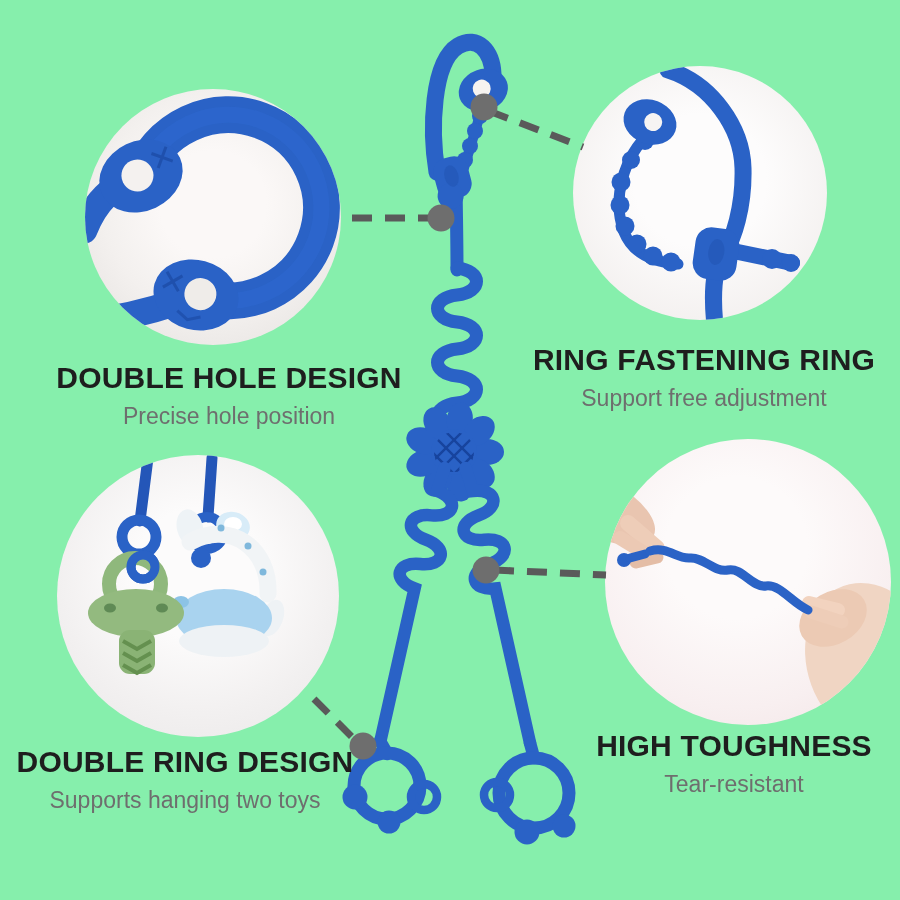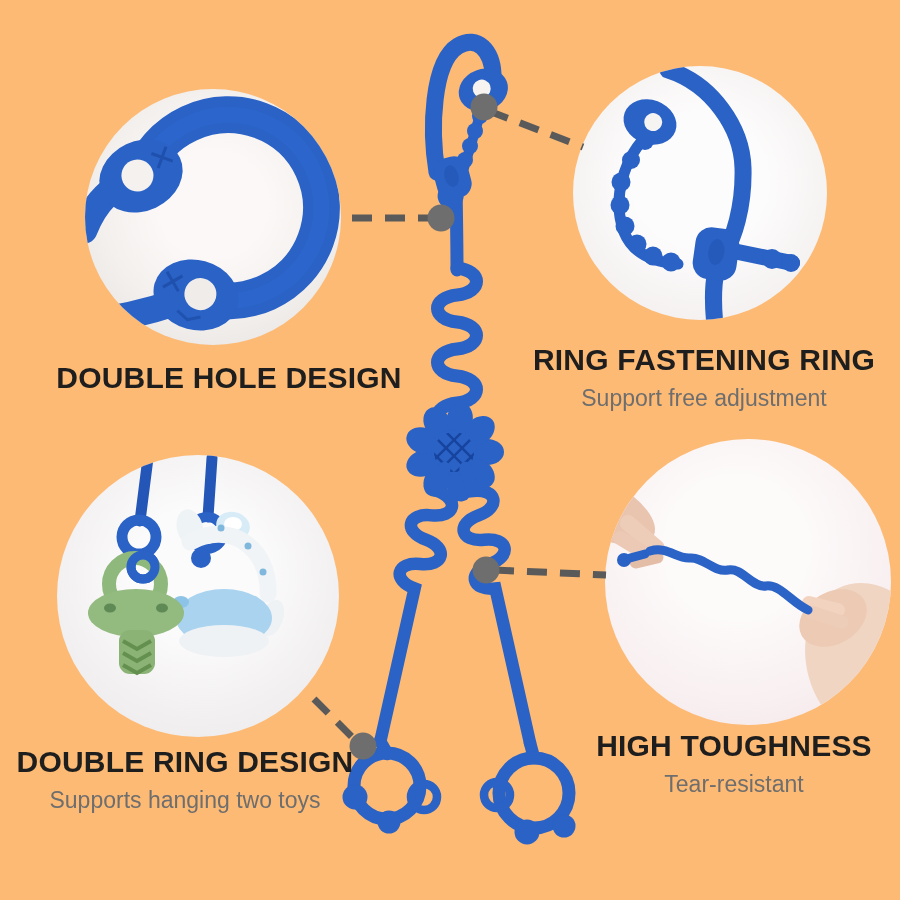--- a/index.html
+++ b/index.html
@@ -1,21 +1,21 @@
 <!DOCTYPE html>
 <html><head>
 <meta charset="utf-8">
 <style>
   html,body{margin:0;padding:0;}
   body{
     width:900px;height:900px;overflow:hidden;
     font-family:"Liberation Sans","DejaVu Sans",sans-serif;
     background:#f7f5f1;
   }
-  .canvas{position:relative;width:900px;height:900px;overflow:hidden;background:#fdba74;}
+  .canvas{position:relative;width:900px;height:900px;overflow:hidden;background:#86efac;}
 
   
   .inset{position:absolute;border-radius:50%;overflow:hidden;}
   .inset svg{position:absolute;left:0;top:0;width:100%;height:100%;}
   #inset-tl{left:85px;top:89px;width:256px;height:256px;
     background:radial-gradient(circle at 50% 45%, #fbf8f7 28%, #f3f0ee 58%, #e7e4e2 88%, #e2dfdd 100%);}
   #inset-tr{left:573px;top:66px;width:254px;height:254px;
     background:radial-gradient(circle at 50% 45%, #fdfcfc 35%, #f4f1f0 75%, #ecE9e8 100%);}
   #inset-bl{left:57px;top:455px;width:282px;height:282px;
     background:radial-gradient(circle at 50% 42%, #fcfbfb 30%, #f2f0f0 65%, #e9e7e7 100%);}
@@ -272,20 +272,21 @@
     <g fill="#6e6e6e">
       <circle cx="441" cy="218" r="13.5"></circle>
       <circle cx="484" cy="107" r="13.5"></circle>
       <circle cx="486" cy="570" r="13.5"></circle>
       <circle cx="363" cy="746" r="13.5"></circle>
     </g>
   </svg>
 
   <div class="callout" id="callout-tl">
     <h3>DOUBLE HOLE DESIGN</h3>
+    <p>Precise hole position</p>
   </div>
   <div class="callout" id="callout-tr">
     <h3>RING FASTENING RING</h3>
     <p>Support free adjustment</p>
   </div>
   <div class="callout" id="callout-bl">
     <h3>DOUBLE RING DESIGN</h3>
     <p>Supports hanging two toys</p>
   </div>
   <div class="callout" id="callout-br">

